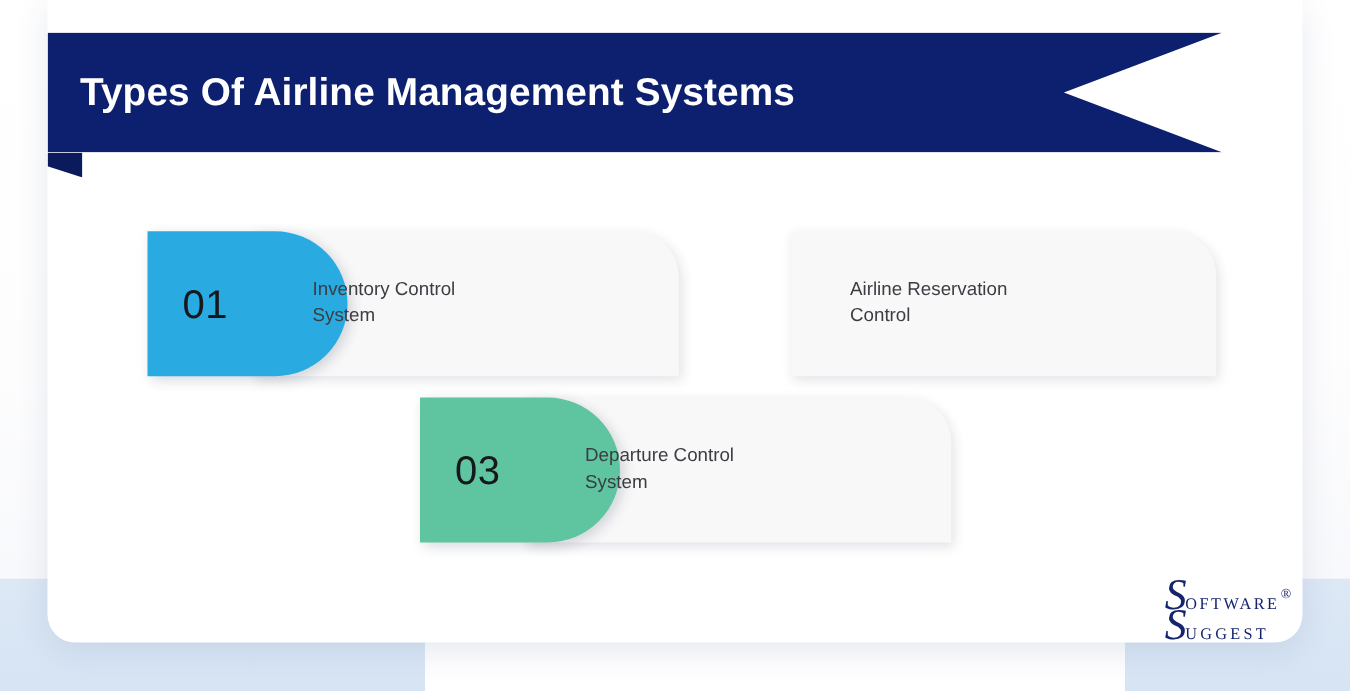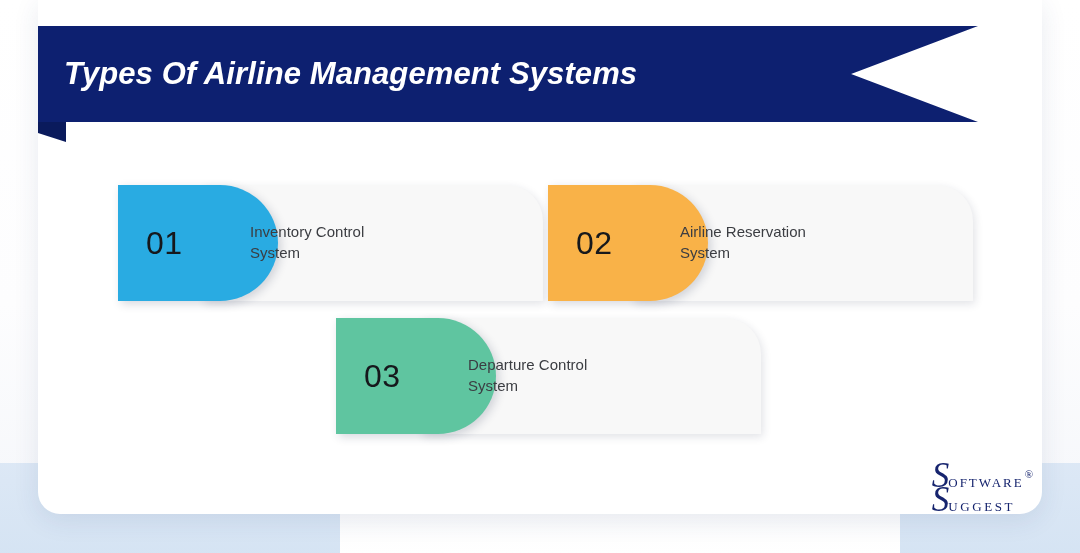--- a/index.html
+++ b/index.html
@@ -59,21 +59,20 @@
     box-shadow: 0 6px 26px rgba(40, 60, 110, .10);
   }
 
   
   .ribbon-wrap {
     position: absolute;
     left: 38px;
     top: 26px;
     width: 940px;
     height: 75px;
-    font-style: italic;
   }
   .ribbon {
     position: absolute;
     left: 0;
     top: 0;
     width: 940px;
     height: 96px;
     background: #0d2070;
     -webkit-clip-path: polygon(0 0, 100% 0, 86.5% 50%, 100% 100%, 0 100%);
     clip-path: polygon(0 0, 100% 0, 86.5% 50%, 100% 100%, 0 100%);
@@ -229,25 +228,22 @@
       <div class="card-body" style="background: rgb(248, 248, 248);"></div>
       <div class="card-badge" id="badge-0" style="background: rgb(41, 171, 226);">
         <span class="card-number">01</span>
       </div>
       <div class="card-label">Inventory Control
 System</div>
     </div>
 
     <div class="card card-2">
       <div class="card-body" style="background: rgb(248, 248, 248);"></div>
-      <div class="card-badge" id="badge-1" style="background: rgb(249, 178, 72);">
-        <span class="card-number">02</span>
-      </div>
       <div class="card-label">Airline Reservation
-System</div>
+Control</div>
     </div>
 
     <div class="card card-3">
       <div class="card-body" style="background: rgb(248, 248, 248);"></div>
       <div class="card-badge" id="badge-2" style="background: rgb(95, 197, 160);">
         <span class="card-number">03</span>
       </div>
       <div class="card-label">Departure Control
 System</div>
     </div>

